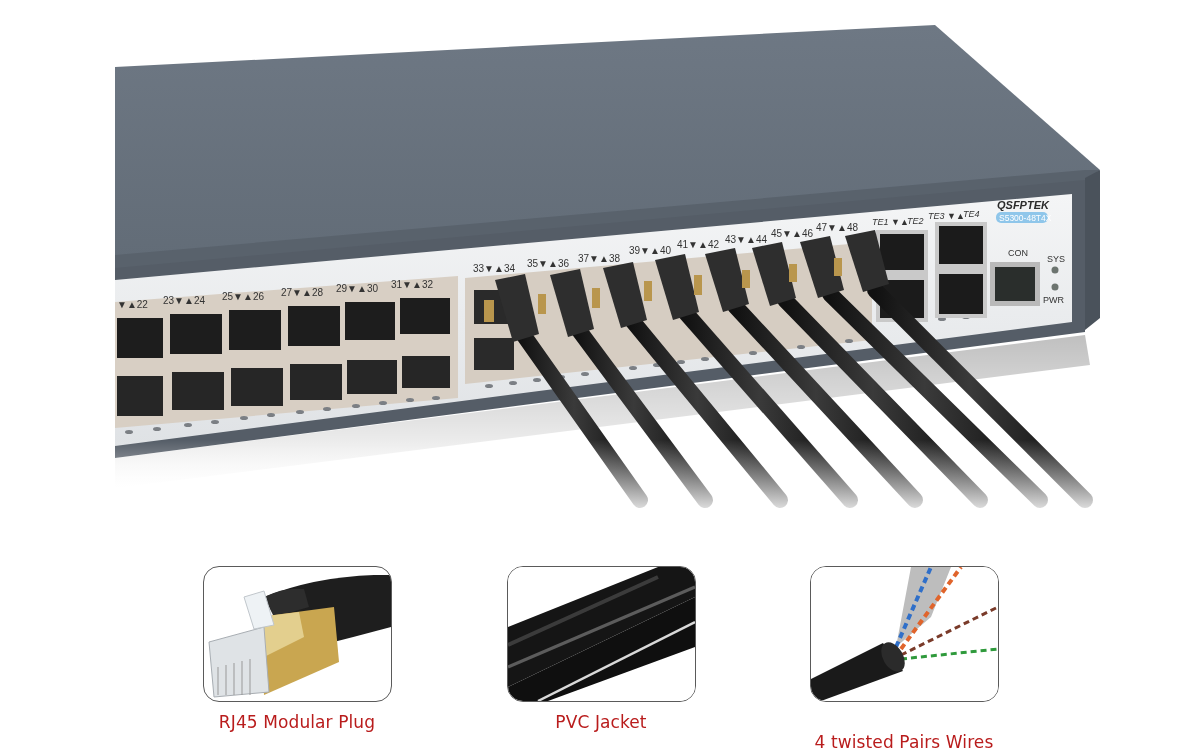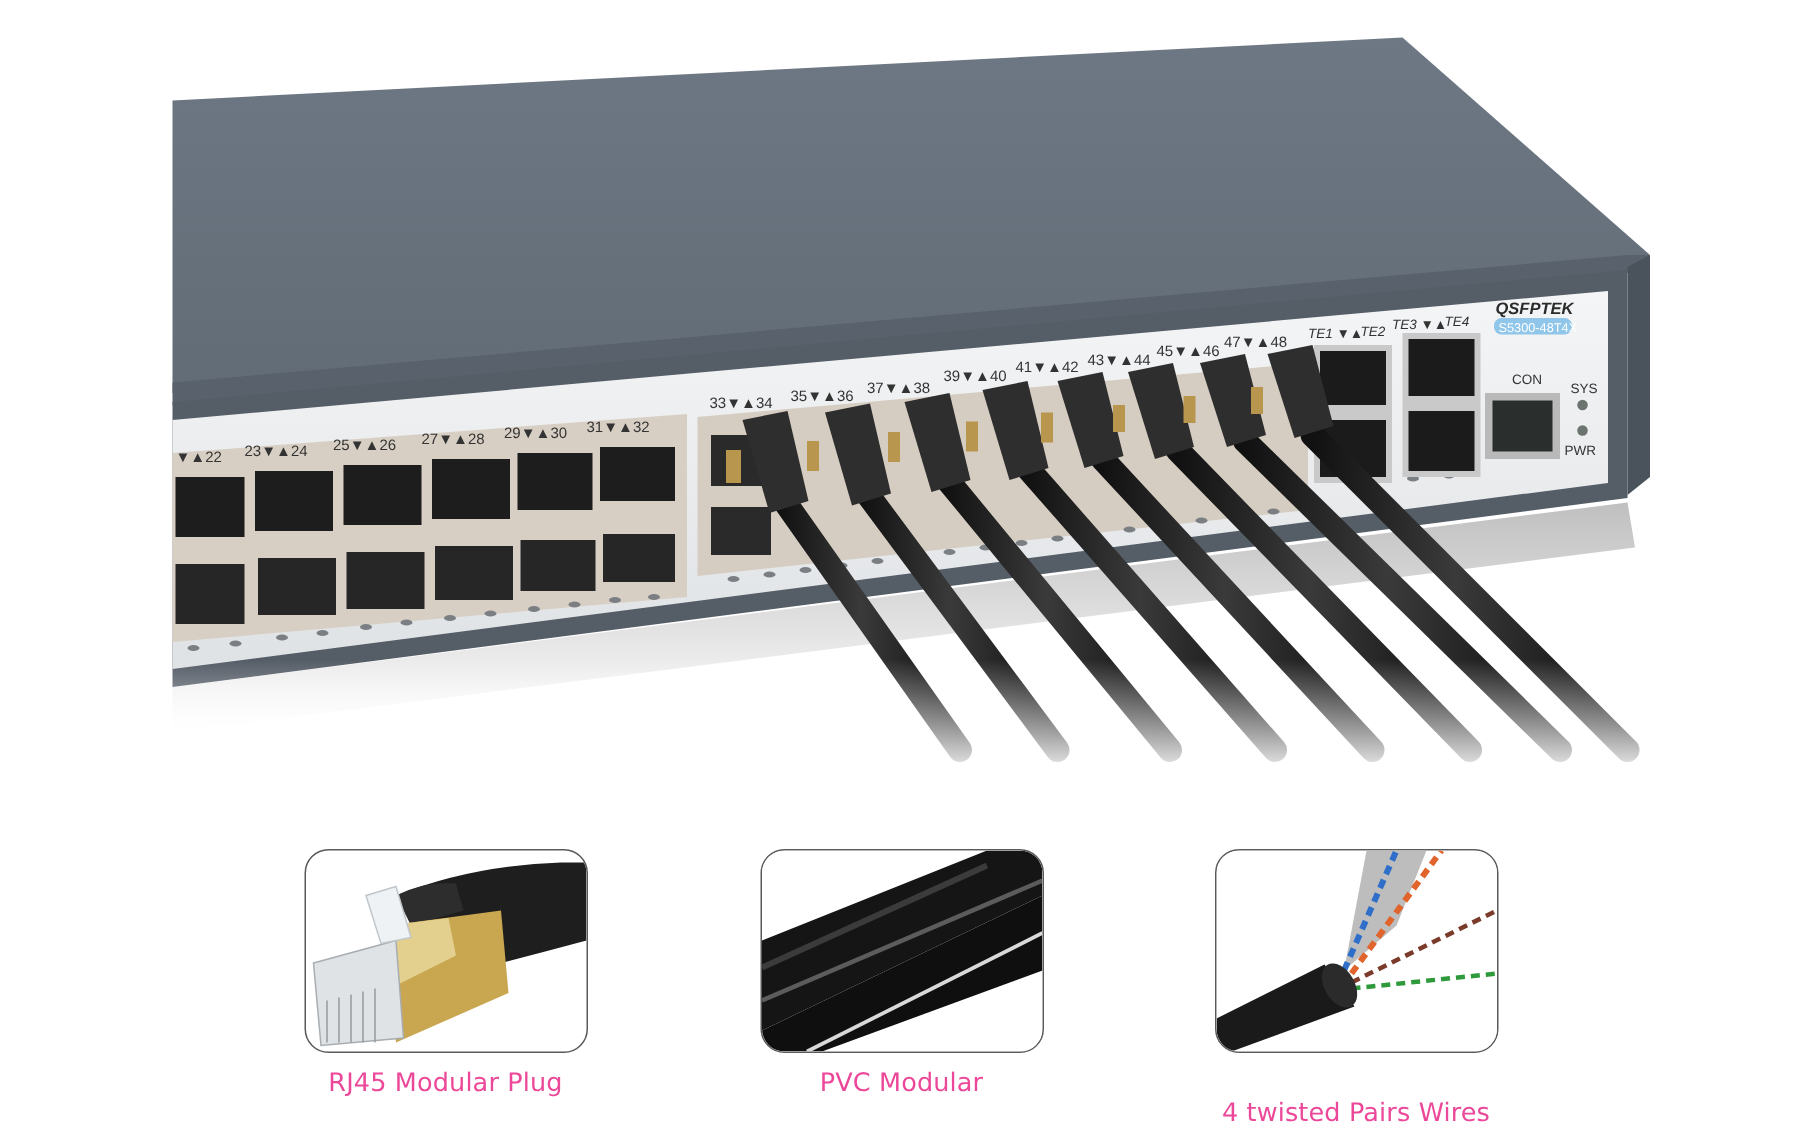--- a/index.html
+++ b/index.html
@@ -5,21 +5,21 @@
   html, body { margin:0; padding:0; background:#ffffff; }
   body { width:1200px; height:750px; position:relative; overflow:hidden; font-family:"DejaVu Sans", sans-serif; }
   #hero { position:absolute; left:0; top:0; width:1200px; height:520px; }
   .thumb {
     position:absolute; top:566px; width:187px; height:134px;
     border:1px solid #5a5a5a; border-radius:16px; overflow:hidden; background:#fff;
   }
   .thumb svg { display:block; width:100%; height:100%; }
   .caption {
     position:absolute; top:712px; width:260px; text-align:center;
-    font-family:"DejaVu Sans", sans-serif; font-size:17px; color:#ec4899; letter-spacing:0.1px;
+    font-family:"DejaVu Sans", sans-serif; font-size:17px; color:#b91c1c; letter-spacing:0.1px;
   }
   .lbl { font-family:"Liberation Sans", sans-serif; }
 </style>
 </head>
 <body>
 
 <svg id="hero" viewBox="0 0 1200 520" xmlns="http://www.w3.org/2000/svg">
   <defs>
     <linearGradient id="topG" x1="0" y1="0" x2="0" y2="1">
       <stop offset="0" stop-color="#6e7884"></stop>
@@ -231,21 +231,21 @@
 <div class="thumb" style="left:507px;">
   <svg viewBox="0 0 187 134" xmlns="http://www.w3.org/2000/svg">
     <rect width="187" height="134" fill="#fff"></rect>
     <polygon points="0,60 150,0 187,0 187,30 0,120" fill="#151515"></polygon>
     <polygon points="0,120 187,30 187,80 40,134 0,134" fill="#0f0f0f"></polygon>
     <line x1="0" y1="100" x2="187" y2="20" stroke="#7a7a7a" stroke-width="3" opacity="0.7"></line>
     <line x1="30" y1="134" x2="187" y2="55" stroke="#d9d9d9" stroke-width="2.5"></line>
     <line x1="0" y1="78" x2="150" y2="10" stroke="#555" stroke-width="4" opacity="0.6"></line>
   </svg>
 </div>
-<div class="caption" style="left:471px;">PVC Modular</div>
+<div class="caption" style="left:471px;">PVC Jacket</div>
 
 <div class="thumb" style="left:810px;">
   <svg viewBox="0 0 187 134" xmlns="http://www.w3.org/2000/svg">
     <rect width="187" height="134" fill="#fff"></rect>
     <polygon points="100,0 140,0 120,50 85,80" fill="#bdbdbd"></polygon>
     <path d="M85,80 L120,0" stroke="#2f6fc9" stroke-width="4" stroke-dasharray="6 4"></path>
     <path d="M90,82 L150,0" stroke="#e0642b" stroke-width="4" stroke-dasharray="6 4"></path>
     <path d="M90,88 L187,40" stroke="#7a3b2a" stroke-width="3" stroke-dasharray="6 4"></path>
     <path d="M90,92 L187,82" stroke="#2f9a3c" stroke-width="3" stroke-dasharray="6 4"></path>
     <polygon points="0,112 72,76 92,104 10,134 0,134" fill="#1a1a1a"></polygon>

